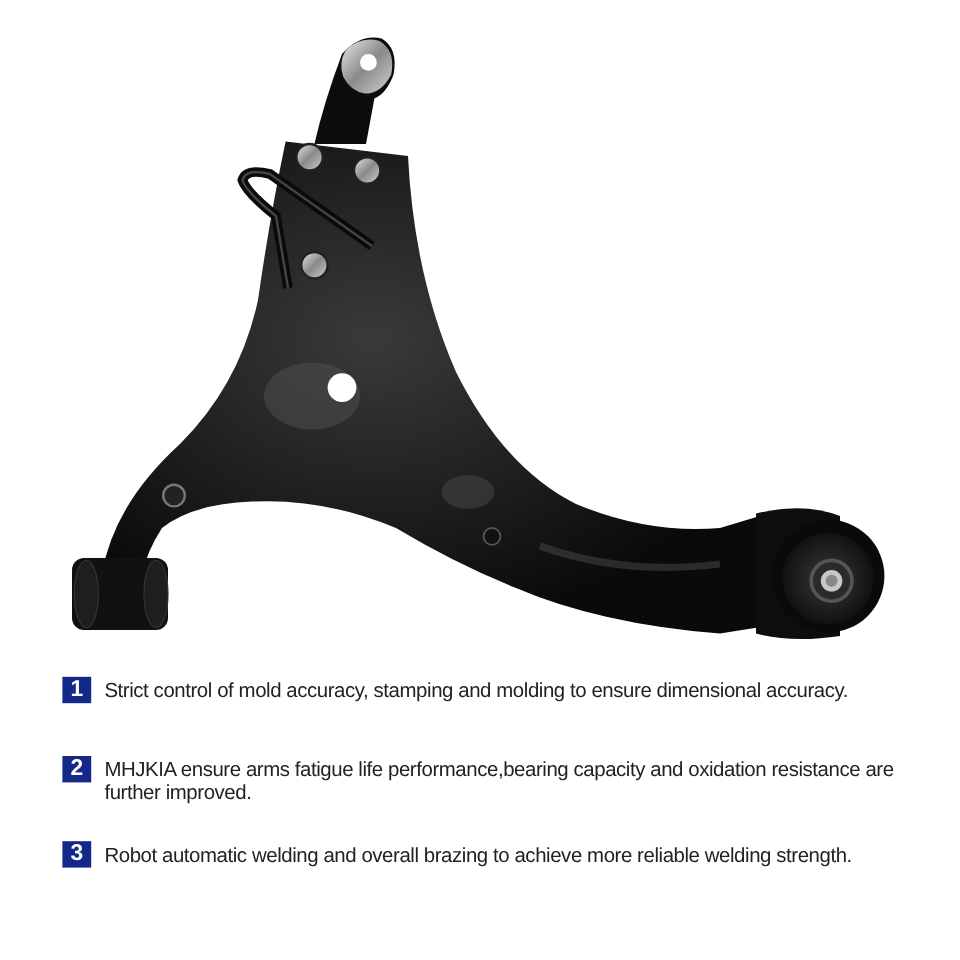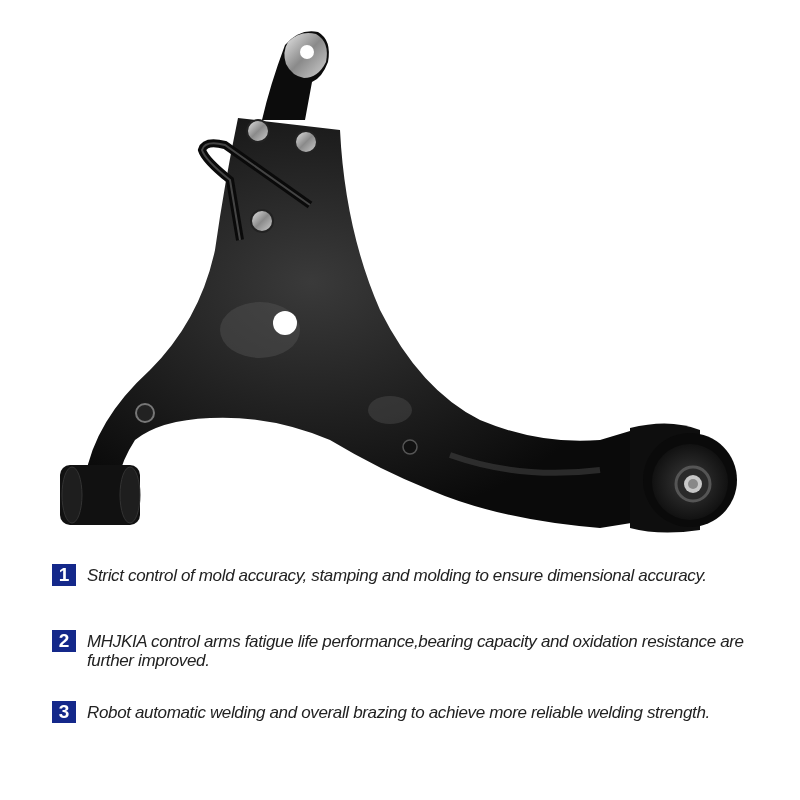--- a/index.html
+++ b/index.html
@@ -8,21 +8,21 @@
     .product { position: absolute; left: 0; top: 0; width: 800px; height: 545px; }
     .features { position: absolute; left: 52px; top: 563px; width: 720px; }
     .feature { position: absolute; left: 0; width: 720px; display: flex; align-items: flex-start; }
     .badge {
       flex: 0 0 24px; width: 24px; height: 22px; background: #14288a;
       color: #fff; font-weight: bold; font-size: 19px; line-height: 22px;
       text-align: center; margin-right: 11px; margin-top: 1px;
     }
     .ftext {
       font-size: 17px; line-height: 19px; color: #222; letter-spacing: -0.35px;
-      width: 680px; padding-top: 3px; font-style: italic;
+      width: 680px; padding-top: 3px;
     }
   </style>
 </head>
 <body>
 
 <div class="product">
   <svg width="800" height="545" viewBox="0 0 800 545" xmlns="http://www.w3.org/2000/svg">
     <defs>
       <linearGradient id="metal" x1="0" y1="0" x2="1" y2="1">
         <stop offset="0" stop-color="#e8e8e8"></stop>
@@ -73,19 +73,19 @@
   </svg>
 </div>
 
 <div class="features">
   <div class="feature" style="top:0px;">
     <div class="badge">1</div>
     <div class="ftext">Strict control of mold accuracy, stamping and molding to ensure dimensional accuracy.</div>
   </div>
   <div class="feature" style="top:66px;">
     <div class="badge">2</div>
-    <div class="ftext">MHJKIA control arms fatigue life performance,bearing capacity and oxidation resistance are further improved.</div>
+    <div class="ftext">MHJKIA ensure arms fatigue life performance,bearing capacity and oxidation resistance are further improved.</div>
   </div>
   <div class="feature" style="top:137px;">
     <div class="badge">3</div>
     <div class="ftext">Robot automatic welding and overall brazing to achieve more reliable welding strength.</div>
   </div>
 </div>
 
 </body></html>

